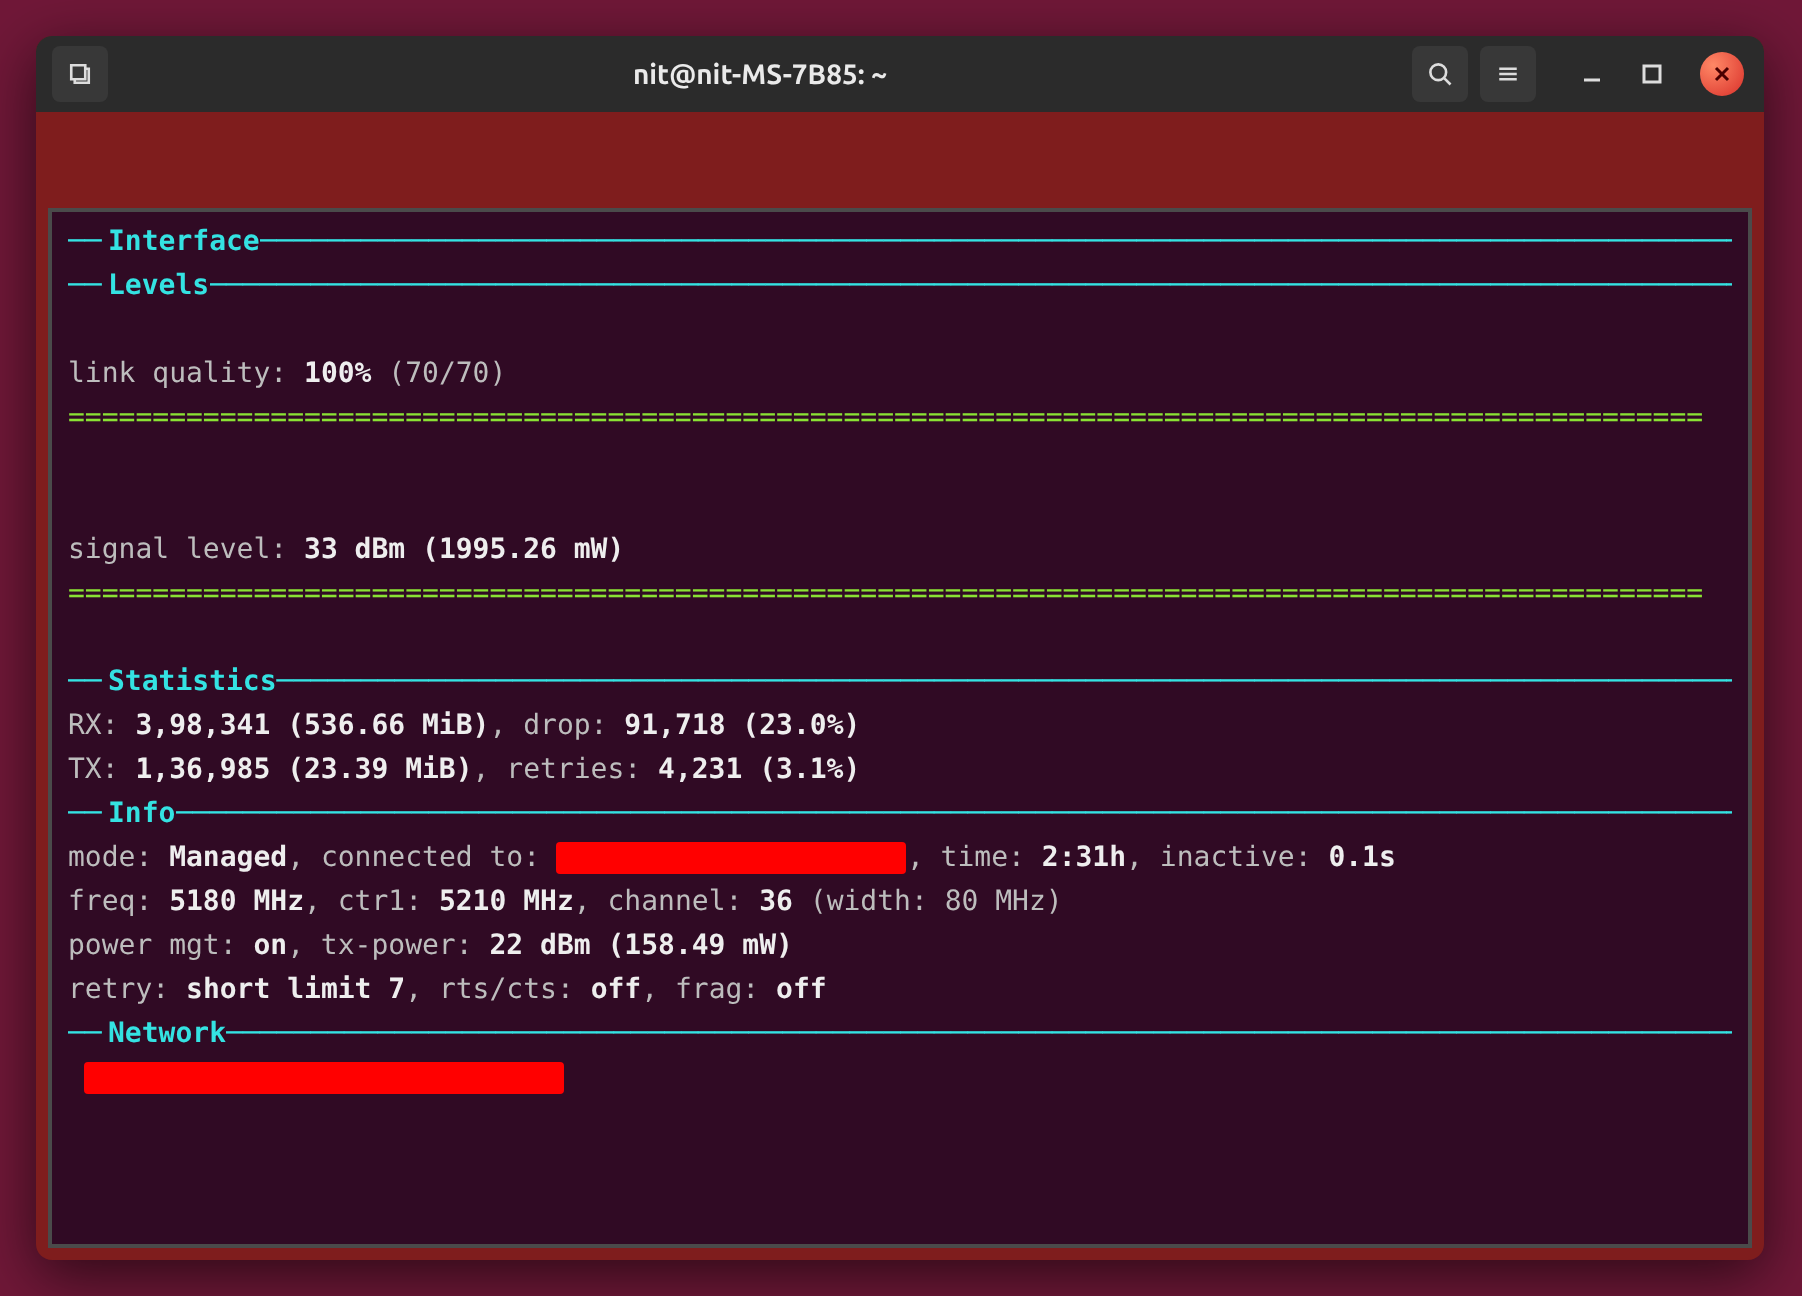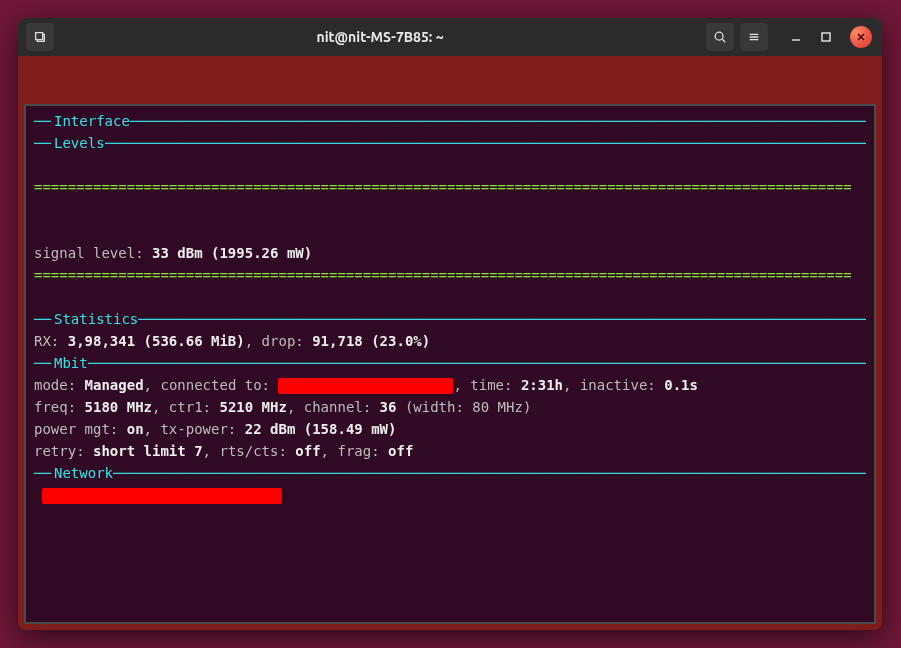--- a/index.html
+++ b/index.html
@@ -93,21 +93,21 @@
   .grey  { color: #bdbdbd; }
   .bar {
     color: #8ae234;
     letter-spacing: 0;
     display:block;
     overflow:hidden;
   }
   .section-line { display:flex; align-items:center; color:#34e2e2; }
   .section-line .lead { width: 20px; overflow:hidden;}
   .section-line .tail { flex:1; overflow:hidden;}
-  .section-line .lbl { padding: 0 0px; }
+  .section-line .lbl { padding: 0 0px; font-weight: bold; }
   .row { display:block; white-space:nowrap; }
   .redact {
     display:inline-block;
     background:#ff0000;
     height:16px;
     vertical-align:middle;
     border-radius:2px;
   }
   .blank { height:22px; }
 </style>
@@ -162,41 +162,47 @@
           <span class="lbl cyan">Interface</span>
           <span class="tail cyan">───────────────────────────────────────────────────────────────────────────────────────────────────────────</span>
       </div>
 
       <div class="section-line">
         <span class="lead cyan">──</span>
           <span class="lbl cyan">Levels</span>
           <span class="tail cyan">───────────────────────────────────────────────────────────────────────────────────────────────────────────────</span>
       </div>
       <div class="blank"></div>
+      <div class="row">
+        <span class="grey">link quality: </span><span class="white">100%</span><span class="grey">  (70/70)</span>
+      </div>
       <span class="bar green">=================================================================================================</span>
       <div class="blank"></div>
       <div class="blank"></div>
       <div class="row">
         <span class="grey">signal level: </span><span class="white">33 dBm (1995.26 mW)</span>
       </div>
       <span class="bar green">=================================================================================================</span>
       <div class="blank"></div>
 
       <div class="section-line">
         <span class="lead cyan">──</span>
           <span class="lbl cyan">Statistics</span>
           <span class="tail cyan">───────────────────────────────────────────────────────────────────────────────────────────────────────────</span>
       </div>
       <div class="row">
         <span class="grey">RX: </span><span class="white">3,98,341 (536.66 MiB)</span><span class="grey">, drop: </span><span class="white">91,718 (23.0%)</span>
       </div>
-
-      <div class="section-line">
-        <span class="lead cyan">──</span>
-          <span class="lbl cyan">Mbit</span>
+      <div class="row">
+        <span class="grey">TX: </span><span class="white">1,36,985 (23.39 MiB)</span><span class="grey">, retries: </span><span class="white">4,231 (3.1%)</span>
+      </div>
+
+      <div class="section-line">
+        <span class="lead cyan">──</span>
+          <span class="lbl cyan">Info</span>
           <span class="tail cyan">────────────────────────────────────────────────────────────────────────────────────────────────────────────────</span>
       </div>
       <div class="row">
         <span class="grey">mode: </span><span class="white">Managed</span><span class="grey">, connected to: </span><span class="redact" style="width:175px"></span><span class="grey">, time: </span><span class="white">2:31h</span><span class="grey">, inactive: </span><span class="white">0.1s</span>
       </div>
       <div class="row">
         <span class="grey">freq: </span><span class="white">5180 MHz</span><span class="grey">, ctr1: </span><span class="white">5210 MHz</span><span class="grey">, channel: </span><span class="white">36</span><span class="grey"> (width: 80 MHz)</span>
       </div>
       <div class="row">
         <span class="grey">power mgt: </span><span class="white">on</span><span class="grey">,  tx-power: </span><span class="white">22 dBm (158.49 mW)</span>

